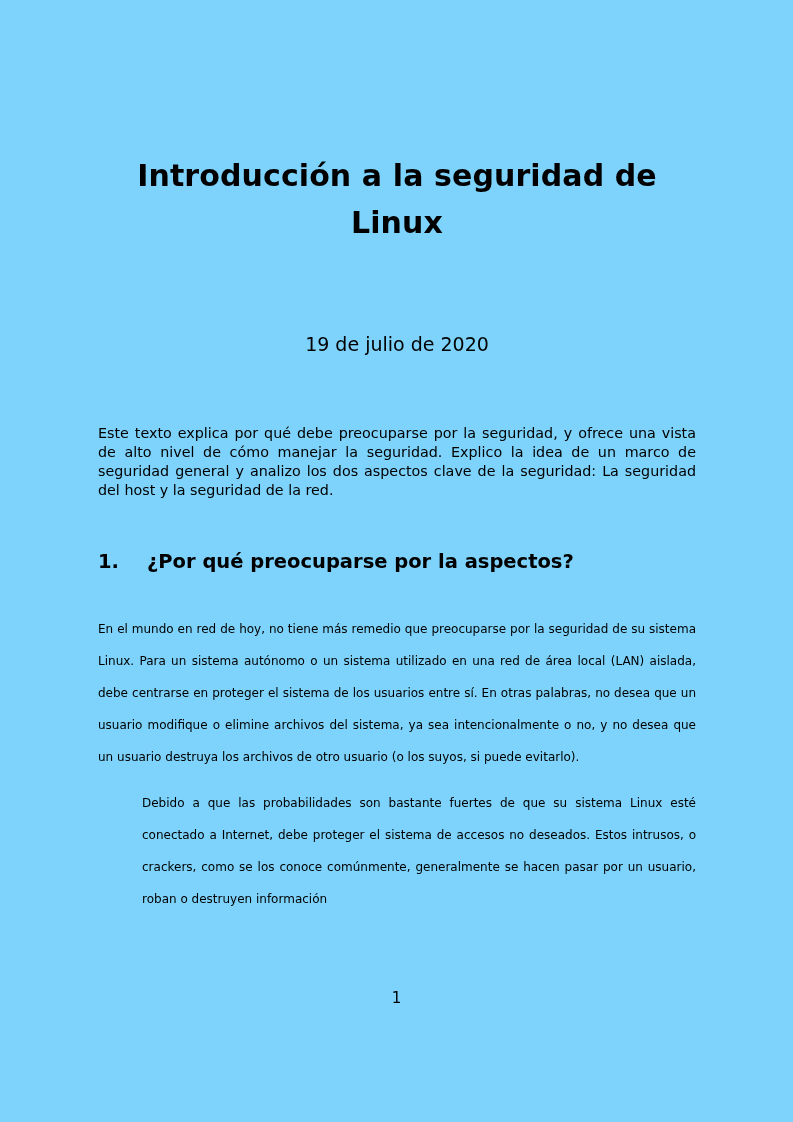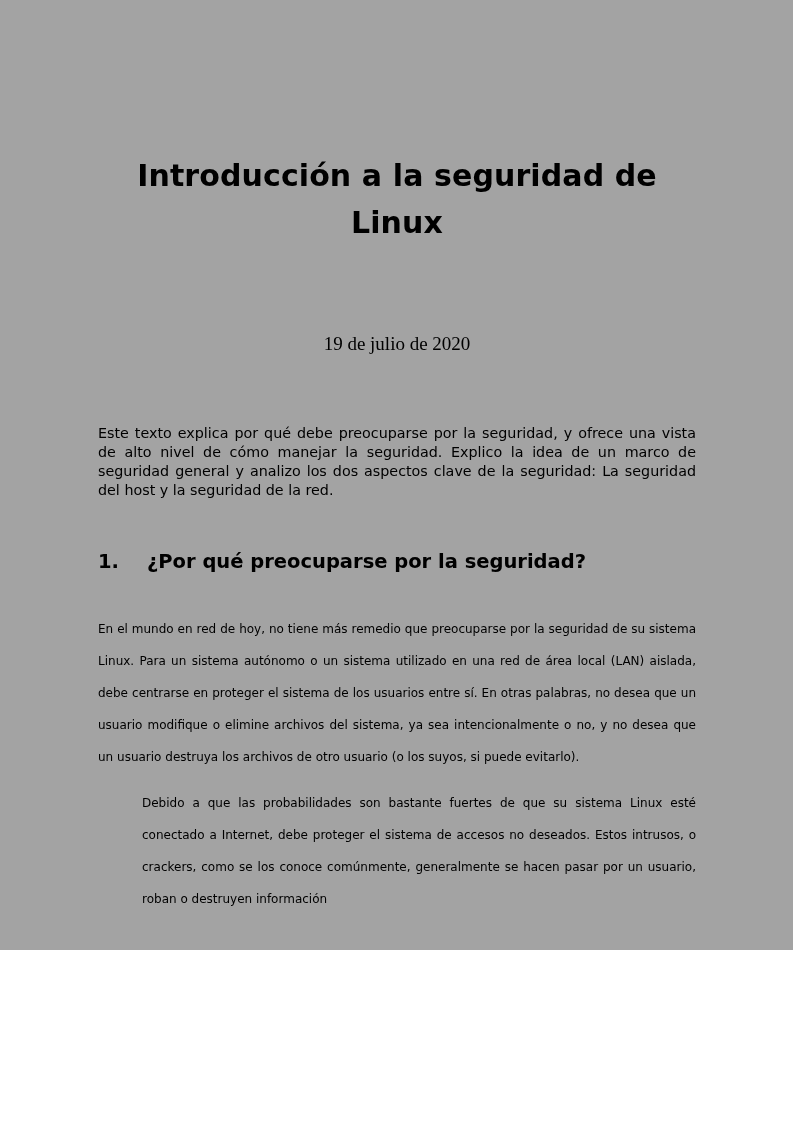--- a/index.html
+++ b/index.html
@@ -3,22 +3,22 @@
 <meta charset="utf-8">
 <style>
   html, body {
     margin: 0;
     padding: 0;
     background: #ffffff;
   }
   .page {
     position: relative;
     width: 793px;
-    height: 950px;
-    background: #a3a3a3;
+    height: 1122px;
+    background: #7dd3fc;
     margin: 0 auto;
     overflow: hidden;
     font-family: "DejaVu Sans", "Liberation Sans", sans-serif;
     color: #000000;
     -webkit-font-smoothing: antialiased;
   }
   .content {
     position: absolute;
     left: 98px;
     top: 0;
@@ -35,21 +35,20 @@
     color: #000000;
   }
   .doc-date {
     margin: 0;
     padding-top: 85px;
     font-size: 19px;
     line-height: 26px;
     font-weight: normal;
     text-align: center;
     color: #000000;
-    font-family: Liberation Serif, serif;
   }
   .abstract {
     margin: 0;
     padding-top: 67px;
     font-size: 14.3px;
     line-height: 19px;
     text-align: justify;
     text-justify: inter-word;
     color: #000000;
   }
@@ -98,21 +97,21 @@
 <div class="page">
   <div class="content">
 
     <h1 class="doc-title">Introducción a la seguridad de Linux</h1>
 
     <p class="doc-date">19 de julio de 2020</p>
 
     <p class="abstract">Este texto explica por qué debe preocuparse por la seguridad, y ofrece una vista de alto nivel de cómo manejar la seguridad. Explico la idea de un marco de seguridad general y analizo los dos aspectos clave de la seguridad: La seguridad del host y la seguridad de la red.</p>
 
     <h2 class="section-heading">
-      <span class="sec-num">1.</span><span>¿Por qué preocuparse por la seguridad?</span>
+      <span class="sec-num">1.</span><span>¿Por qué preocuparse por la aspectos?</span>
     </h2>
 
     <p class="body-para first">En el mundo en red de hoy, no tiene más remedio que preocuparse por la seguridad de su sistema Linux. Para un sistema autónomo o un sistema utilizado en una red de área local (LAN) aislada, debe centrarse en proteger el sistema de los usuarios entre sí. En otras palabras, no desea que un usuario modifique o elimine archivos del sistema, ya sea intencionalmente o no, y no desea que un usuario destruya los archivos de otro usuario (o los suyos, si puede evitarlo).</p>
 
     <p class="body-para subsequent">Debido a que las probabilidades son bastante fuertes de que su sistema Linux esté conectado a Internet, debe proteger el sistema de accesos no deseados. Estos intrusos, o crackers, como se los conoce comúnmente, generalmente se hacen pasar por un usuario, roban o destruyen información</p>
 
   </div>
 
   <div class="page-number">1</div>
 </div>

